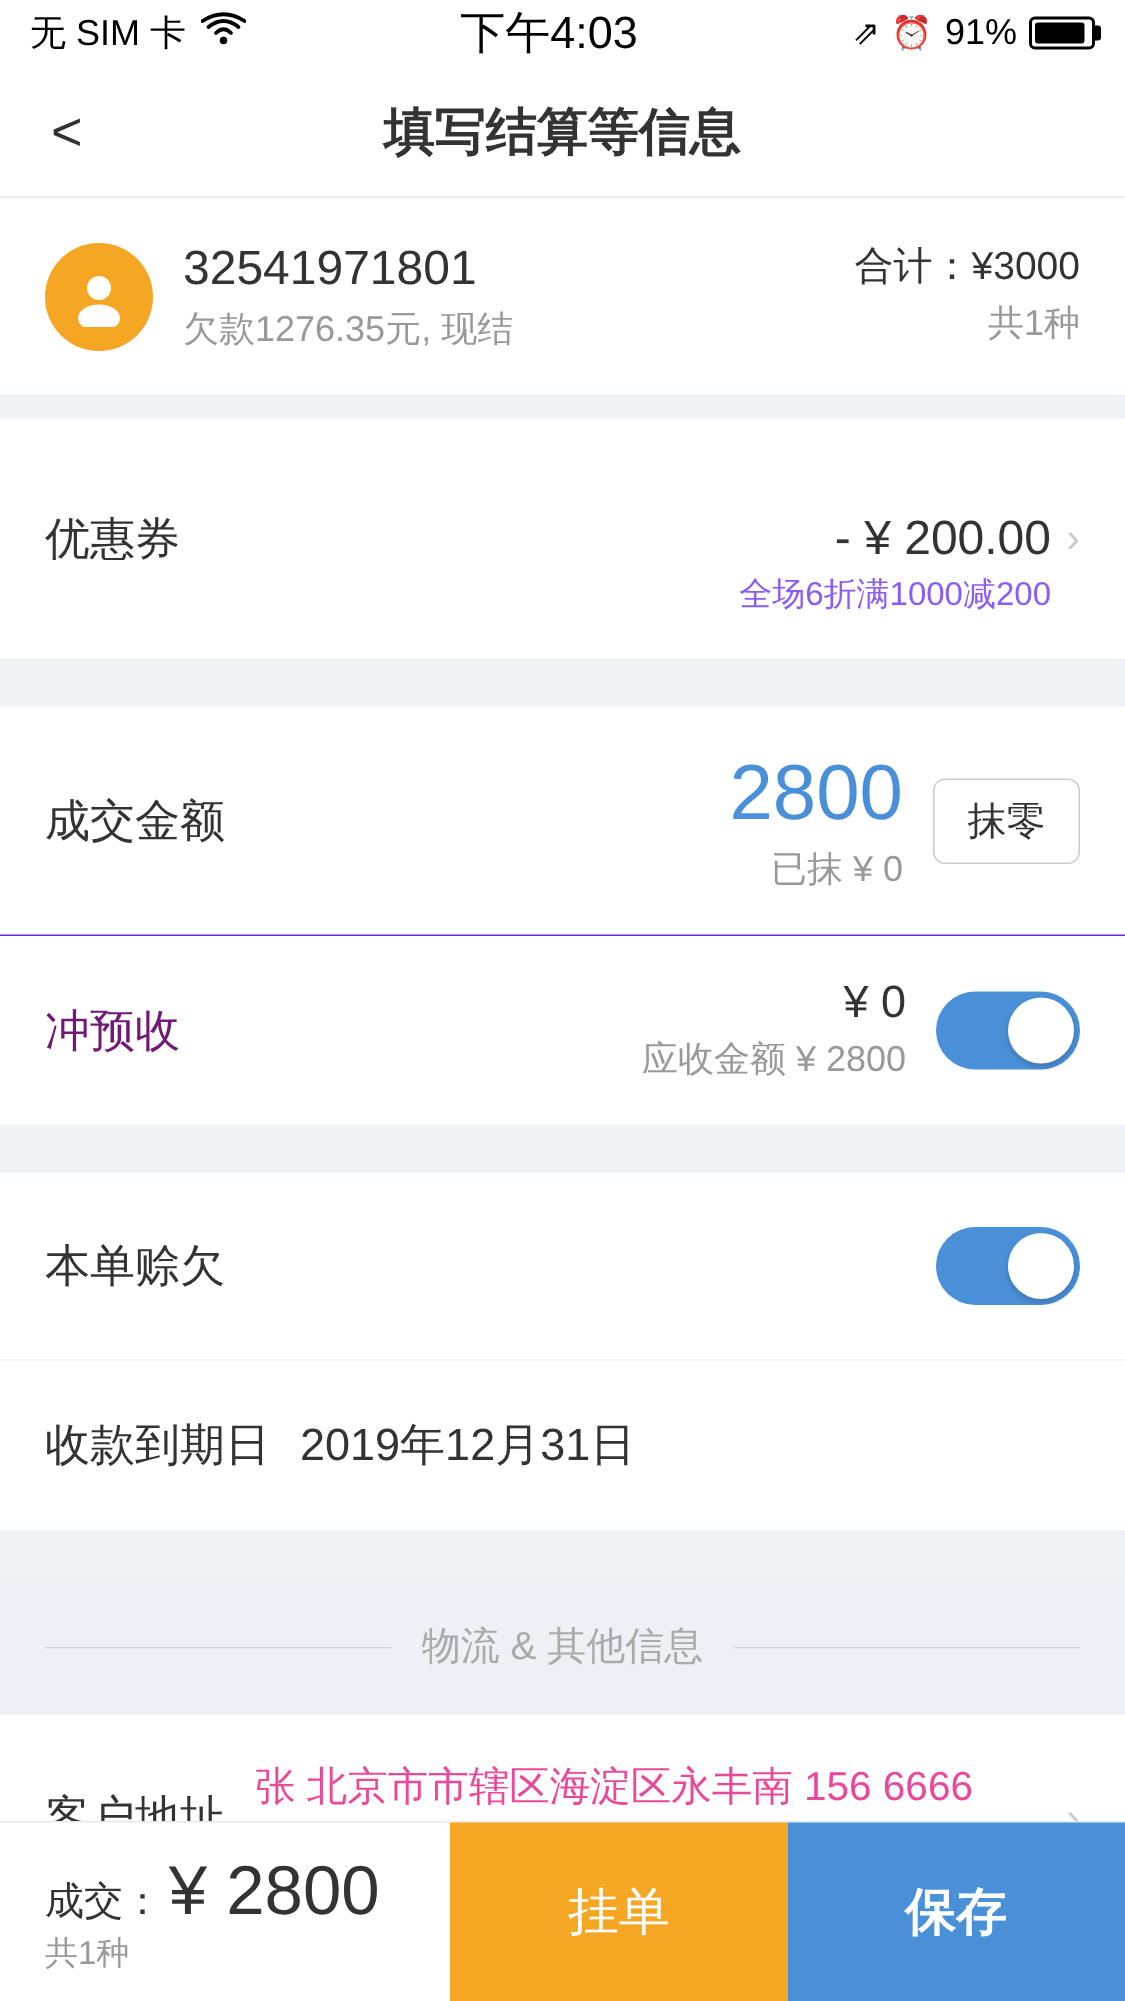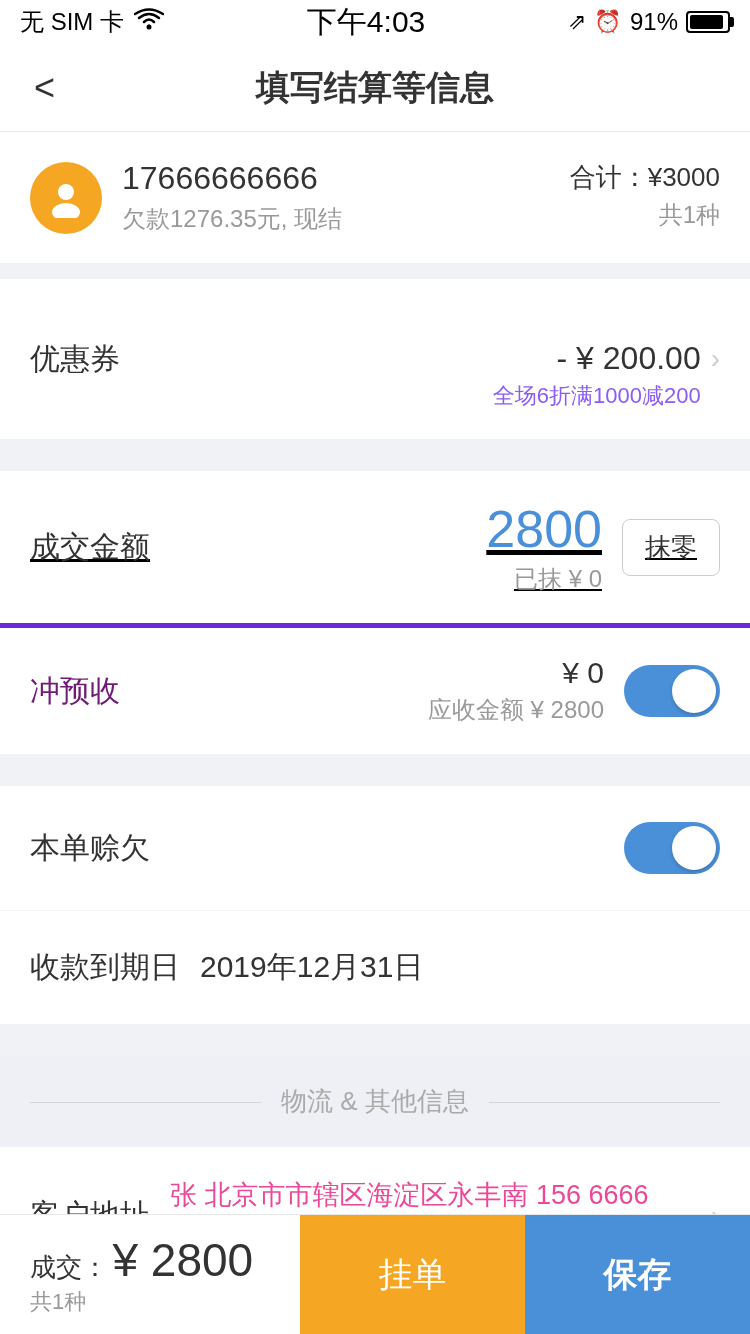--- a/index.html
+++ b/index.html
@@ -99,22 +99,21 @@
     
     .section-divider { height: 16px; background: #f0f2f5; }
 
     
     .amount-section { background: #fff; margin-bottom: 0; }
     .amount-row {
       padding: 28px 30px;
       display: flex;
       align-items: center;
       justify-content: space-between;
-      border-bottom: 5px solid #6d28d9;
-      text-decoration: underline;
+      border-bottom: 1px solid #6d28d9;
     }
     .amount-label { font-size: 30px; color: #333; }
     .amount-right { display: flex; align-items: center; gap: 20px; }
     .amount-value { font-size: 52px; color: #4a90d9; font-weight: 500; }
     .round-btn {
       border: 1px solid #ccc; border-radius: 8px;
       padding: 10px 22px; font-size: 26px; color: #333;
       background: #fff; cursor: pointer;
     }
     .amount-sub { font-size: 24px; color: #999; margin-top: 4px; text-align: right; }
@@ -253,21 +252,21 @@
 
   <div class="customer-card">
     <div class="customer-left">
       <div class="avatar">
         <svg width="40" height="40" viewBox="0 0 40 40" fill="none">
           <circle cx="20" cy="14" r="8" fill="white"></circle>
           <ellipse cx="20" cy="34" rx="14" ry="9" fill="white"></ellipse>
         </svg>
       </div>
       <div class="customer-info">
-        <div class="customer-phone">17666666666</div>
+        <div class="customer-phone">32541971801</div>
         <div class="customer-debt">欠款1276.35元, 现结</div>
       </div>
     </div>
     <div class="customer-right">
       <div>
         <span style="font-size:26px;color:#333;">合计：</span><span style="font-size:26px;color:#333;font-weight:500;">¥3000</span>
       </div>
       <div class="customer-count">共1种</div>
     </div>
   </div>

